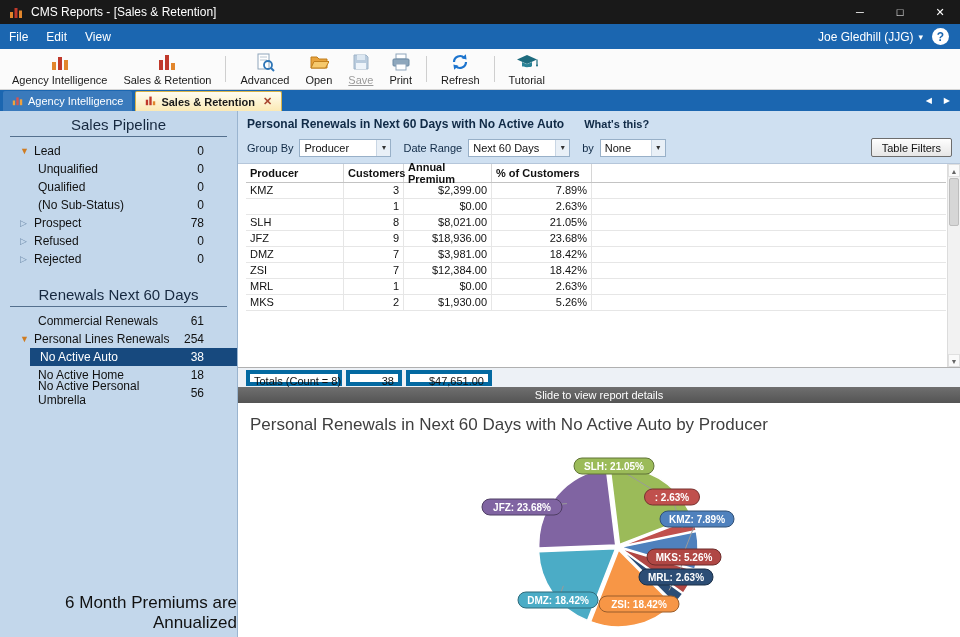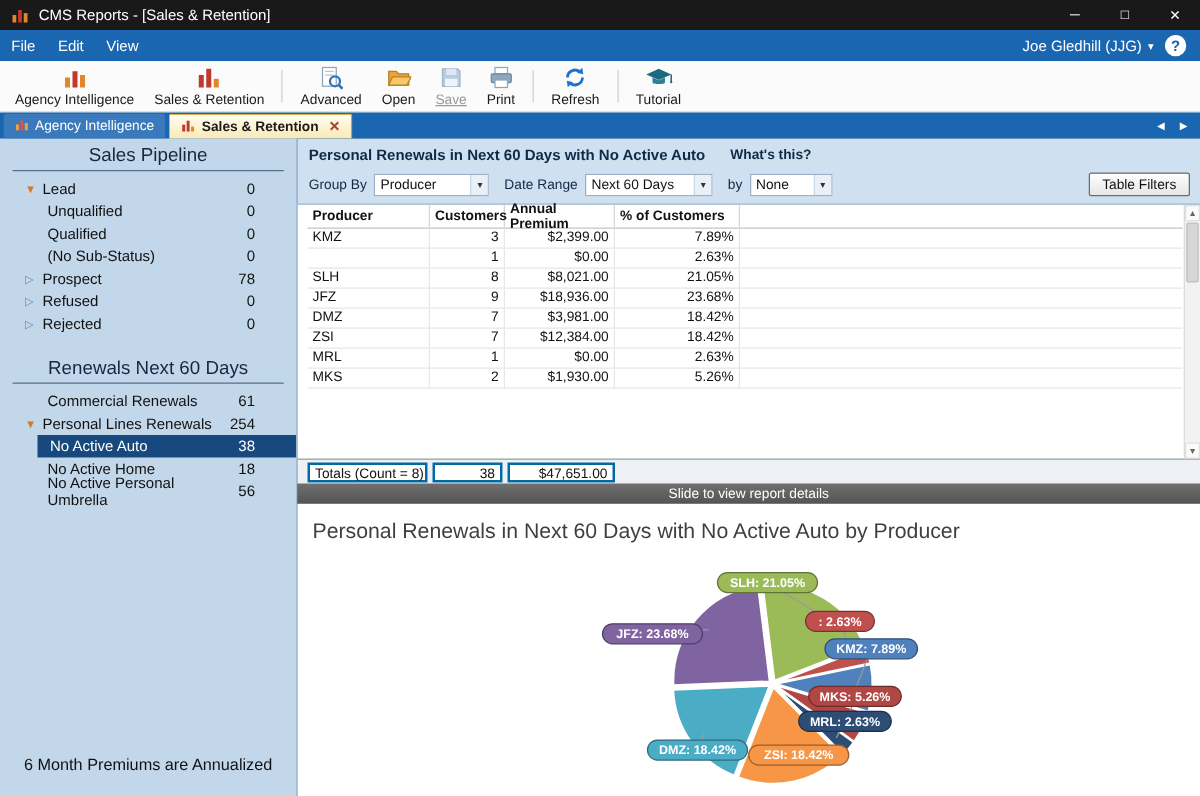--- a/index.html
+++ b/index.html
@@ -44,24 +44,24 @@
   .sb-title-u { height:1px; background:#54708e; margin:3px 10px 5px; }
   .sb-section.second { margin-top:18px; }
   .sb-row { display:flex; align-items:center; height:18px; font-size:12px; color:#111; }
   .sb-row.lvl0 { padding-left:20px; }
   .sb-row.lvl1 { padding-left:38px; }
   .sb-row .expander { width:14px; font-size:9px; line-height:18px; }
   .expander.expanded { color:#cf7c22; }
   .expander.collapsed { color:#6f8cab; }
   .sb-row .val { margin-left:auto; margin-right:33px; }
   .sb-row.selected { background:#17497e; color:#fff; margin-left:30px; padding-left:10px; }
-  .sb-foot { position:absolute; bottom:18px; width:100%; text-align:center; font-size:13px; color:#111; }
-
-  
-  .content { position:absolute; left:238px; top:111px; width:722px; height:526px; background:#14532d; }
+  .sb-foot { position:absolute; bottom:4px; width:100%; text-align:right; font-size:17px; color:#111; }
+
+  
+  .content { position:absolute; left:238px; top:111px; width:722px; height:526px; background:#a21caf; }
 
   .report-header { position:absolute; left:0; top:0; width:722px; height:52px; background:#cfe0f1; }
   .rh-title-row { display:flex; align-items:center; padding:6px 0 0 9px; }
   .rh-title { font-size:12px; font-weight:bold; color:#102a46; }
   .whats-this { font-size:11px; font-weight:bold; color:#102a46; margin-left:20px; }
   .controls-row { display:flex; align-items:center; padding:7px 8px 0 9px; font-size:11px; color:#102a46; }
   .dropdown { height:18px; background:#fff; border:1px solid #98b0c8; display:flex; align-items:center; font-size:11px; color:#111; margin:0 12px 0 6px; }
   .dropdown .dd-text { padding:0 4px; flex:1; white-space:nowrap; overflow:hidden; }
   .dropdown .dd-caret { width:14px; text-align:center; font-size:8px; color:#333; border-left:1px solid #c9d6e4; background:#e9f0f7; height:16px; line-height:16px; }
   .dd-groupby { width:92px; }
@@ -76,21 +76,21 @@
   .g-row { display:flex; height:16px; border-bottom:1px solid #e6e6e6; font-size:11px; color:#111; }
   .g-cell { padding:0 4px; border-right:1px solid #e6e6e6; line-height:15px; white-space:nowrap; overflow:hidden; }
   .g-cell.num { text-align:right; }
 
   .v-scroll { position:absolute; right:0; top:0; bottom:0; width:13px; background:#f2f2f2; border-left:1px solid #dcdcdc; }
   .v-btn { height:13px; font-size:7px; color:#666; text-align:center; line-height:13px; background:#fafafa; border:1px solid #e0e0e0; width:100%; }
   .v-btn.down { position:absolute; bottom:0; }
   .v-thumb { position:absolute; top:14px; left:1px; right:1px; height:48px; background:#d6d6d6; border:1px solid #bdbdbd; border-radius:2px; }
 
   .totals { position:absolute; left:0; top:256px; width:722px; height:20px; background:#edf1f6; border-top:1px solid #b0b0b0; display:flex; align-items:center; font-size:11px; color:#111; }
-  .t-box { background:#fff; border:2px solid #0369a1; height:16px; line-height:14px; padding:0 4px; white-space:nowrap; }
+  .t-box { background:#fff; border:4px solid #0369a1; height:16px; line-height:14px; padding:0 4px; white-space:nowrap; }
   .t-label { margin-left:8px; width:96px; }
   .t-cust { margin-left:4px; width:56px; text-align:right; }
   .t-prem { margin-left:4px; width:86px; text-align:right; }
 
   .splitter { position:absolute; left:0; top:276px; width:722px; height:16px; background:linear-gradient(#6f6f6f,#545454); color:#fff; font-size:11px; display:flex; align-items:center; justify-content:center; }
 
   .chart-area { position:absolute; left:0; top:292px; width:722px; height:234px; background:#fff; }
   .chart-title { position:absolute; left:12px; top:12px; font-size:17px; color:#3f3f3f; white-space:nowrap; }
   .chart-svg { position:absolute; left:0; top:0; }
 </style>

